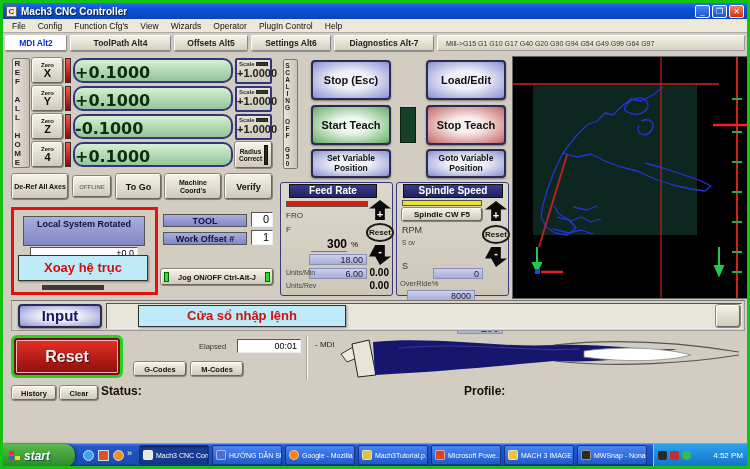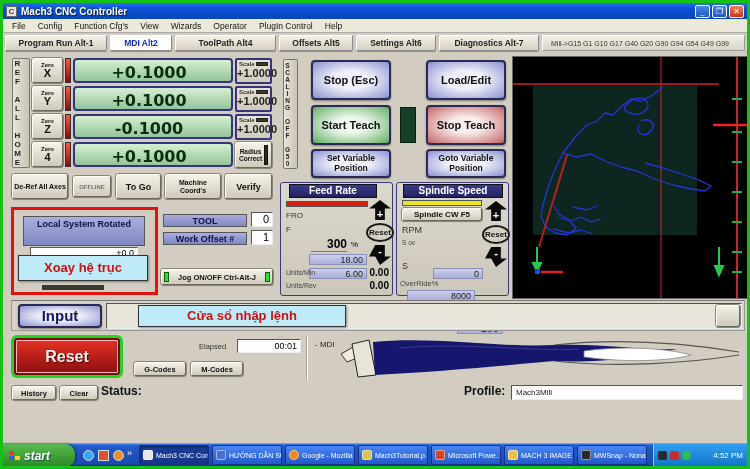--- a/index.html
+++ b/index.html
@@ -62,22 +62,22 @@
   .grp-header { background:linear-gradient(#3a3a8c,#23235e); color:#fff; font-weight:bold; font-size:10px;
     text-align:center; border:1px solid #111; line-height:12px; }
 
   
   .dro-row .zero-btn { position:absolute; left:29px; width:31px; height:25px; font-size:10px; }
   .zero-small { display:block; font-size:6px; font-weight:bold; line-height:6px; }
   .zero-axis { display:block; font-size:11px; font-weight:bold; line-height:11px; }
   .led-red { position:absolute; left:62px; width:6px; height:25px;
     background:linear-gradient(#ff5544,#8a0a0a); border:1px solid #333; }
   .dro-val { position:absolute; left:70px; width:160px; height:25px;
-    background:linear-gradient(#d6f0d2,#94c49a); border:2px solid #34347a; border-radius:4px;
-    color:#0a2e0f; font-size:16px; font-weight:bold; text-align:center; padding:3px 8px 0 0;
+    background:linear-gradient(#d6f0d2,#94c49a); border:2px solid #34347a; border-radius:10px;
+    color:#0a2e0f; font-size:16px; font-weight:bold; text-align:left; padding:3px 8px 0 0;
     font-family:"DejaVu Sans", sans-serif; }
   .scale-box { position:absolute; left:232px; width:37px; height:26px; border:2px solid #34347a; border-radius:2px;
     background:linear-gradient(#e6e2d6,#cfcaba); font-size:6px; color:#333; }
   .scale-top { display:flex; align-items:center; justify-content:space-between; padding:1px 2px 0 2px; font-weight:bold; }
   .scale-led { width:12px; height:4px; background:#3a3a22; border:1px solid #222; }
   .scale-val { text-align:right; font-size:11px; font-weight:bold; color:#222; padding-right:16px; }
 
   .task { height:20px; display:flex; align-items:center; gap:3px; padding:0 3px;
     background:linear-gradient(#4a86f4,#2258c8); border:1px solid #16328a; border-radius:2px;
     color:#fff; font-size:7px; white-space:nowrap; overflow:hidden; }
@@ -104,21 +104,20 @@
     <span class="menu-item">Config</span>
     <span class="menu-item">Function Cfg's</span>
     <span class="menu-item">View</span>
     <span class="menu-item">Wizards</span>
     <span class="menu-item">Operator</span>
     <span class="menu-item">PlugIn Control</span>
     <span class="menu-item">Help</span>
   </div>
 
   <div class="abs tabrow">
-    <div class="tab" style="width:102px">Program Run Alt-1</div>
     <div class="tab active" style="width:62px">MDI Alt2</div>
     <div class="tab" style="width:101px">ToolPath Alt4</div>
     <div class="tab" style="width:74px">Offsets Alt5</div>
     <div class="tab" style="width:80px">Settings Alt6</div>
     <div class="tab" style="width:100px">Diagnostics Alt-7</div>
     <div class="modal-strip">Mill-&gt;G15 G1 G10 G17 G40 G20 G90 G94 G54 G49 G99 G64 G97</div>
   </div>
 
   <div class="abs vtext" style="left:9px; top:55px; width:18px; height:110px; font-size:8px;">REF ALL HOME</div>
 
@@ -326,21 +325,20 @@
       <path d="M215,25 C280,32 350,27 400,19" fill="none" stroke="#555" stroke-width="1.2"></path>
       <path d="M245,15 C290,9 330,13 352,19 C330,25 290,27 245,21 Z" fill="#fff" stroke="#888" stroke-width="0.8"></path>
       <path d="M60,12 C130,6 190,16 240,13" fill="none" stroke="#3a3a8a" stroke-width="1"></path>
     </svg>
   </div>
 
   <button class="abs btn3d" style="left:9px; top:383px; width:44px; height:14px; font-size:7.5px">History</button>
   <button class="abs btn3d" style="left:57px; top:383px; width:38px; height:14px; font-size:7.5px">Clear</button>
   <span class="abs" style="left:98px; top:381px; font-size:12px; font-weight:bold; color:#111">Status:</span>
   <span class="abs" style="left:461px; top:381px; font-size:12px; font-weight:bold; color:#111">Profile:</span>
-  <div class="abs sunken" style="left:508px; top:382px; width:232px; height:15px; font-size:8px; padding:2px 0 0 4px; color:#222">Mach3Mill</div>
 
   <div class="abs" style="left:0; top:440px; width:744px; height:23px;
        background:linear-gradient(#3a76e8 0%,#2258c8 12%,#1c4ab0 90%,#12327e 100%); border-top:1px solid #6aa0ff">
     <div class="abs" style="left:0; top:0; width:72px; height:23px; border-radius:0 10px 10px 0;
          background:linear-gradient(#5aba50,#2e8626); display:flex; align-items:center; gap:4px; padding-left:6px;
          box-shadow:1px 0 3px rgba(0,0,0,.5)">
       <span style="display:inline-grid; grid-template-columns:5px 5px; gap:1px">
         <i style="background:#e33;width:5px;height:4px"></i>
           <i style="background:#3b3;width:5px;height:4px"></i>
         <i style="background:#36c;width:5px;height:4px"></i>

